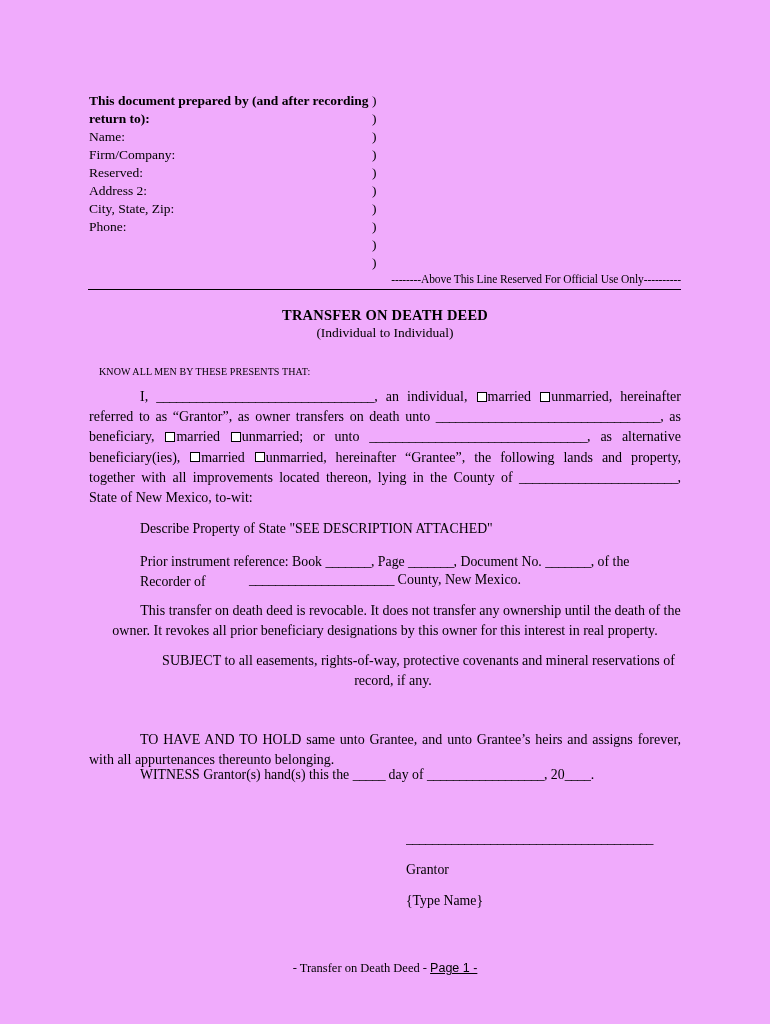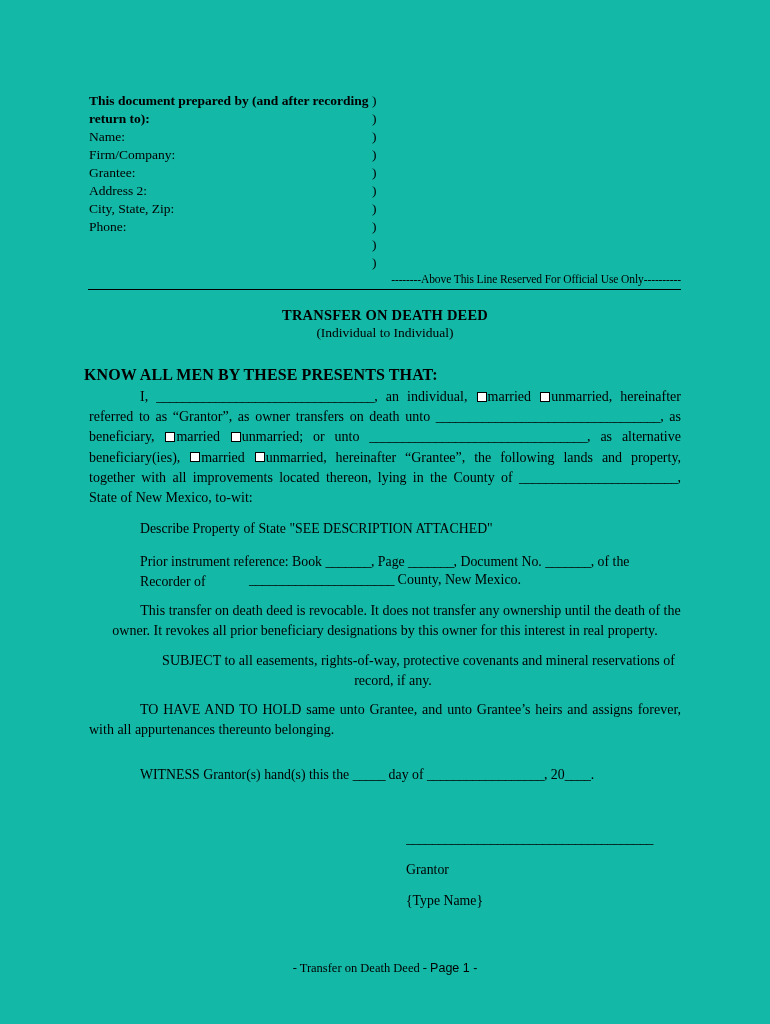--- a/index.html
+++ b/index.html
@@ -15,21 +15,21 @@
     font-family: "Liberation Serif", "DejaVu Serif", serif;
     color: #000000;
     overflow: hidden;
   }
 
   .page {
     position: absolute;
     left: 0; top: 0;
     width: 770px;
     height: 1024px;
-    background: #14b8a6;
+    background: #f0abfc;
   }
 
   
   .recording-block {
     position: absolute;
     left: 89px;
     top: 92px;
     width: 592px;
   }
   .rec-row {
@@ -93,24 +93,24 @@
     top: 324px;
     width: 592px;
     text-align: center;
     font-size: 13.5px;
     line-height: 18px;
   }
 
   
   .heading-presents {
     position: absolute;
-    left: 84px;
+    left: 99px;
     top: 366px;
-    font-size: 16px;
-    font-weight: bold;
+    font-size: 10px;
+    font-weight: normal;
     letter-spacing: 0.1px;
   }
 
   .body-block {
     position: absolute;
     left: 89px;
     width: 592px;
     font-size: 14px;
     line-height: 20.2px;
     text-align: justify;
@@ -148,21 +148,21 @@
     box-sizing: border-box;
   }
 
   
   #para-grantor   { top: 387px; }
   #para-describe  { top: 519px; }
   #para-prior     { top: 552px; }
   #para-prior2    { top: 570px; left: 89px; width: 592px; }
   #para-revocable { top: 601px; }
   #para-subject   { top: 651px; margin-left: 8px; }
-  #para-hold      { top: 700px; }
+  #para-hold      { top: 730px; }
   #para-witness   { top: 765px; }
 
   
   .sig-block {
     position: absolute;
     left: 406px;
     top: 830px;
     width: 275px;
     font-size: 13.8px;
     line-height: 17px;
@@ -188,20 +188,21 @@
     text-align: center;
     font-size: 12.5px;
     line-height: 16px;
   }
   .footer .serif-part {
     font-family: "Liberation Serif", "DejaVu Serif", serif;
   }
   .footer .sans-part {
     font-family: "Liberation Sans", "DejaVu Sans", sans-serif;
     font-size: 12.5px;
+    text-decoration: underline;
   }
 </style>
 </head>
 <body>
 
 <div class="page">
 
   <div class="recording-block">
     <div class="rec-row">
       <span class="rec-label bold">This document prepared by (and after recording</span>
@@ -213,21 +214,21 @@
     </div>
     <div class="rec-row">
       <span class="rec-label">Name:</span>
       <span class="rec-paren">)</span>
     </div>
     <div class="rec-row">
       <span class="rec-label">Firm/Company:</span>
       <span class="rec-paren">)</span>
     </div>
     <div class="rec-row">
-      <span class="rec-label">Grantee:</span>
+      <span class="rec-label">Reserved:</span>
       <span class="rec-paren">)</span>
     </div>
     <div class="rec-row">
       <span class="rec-label">Address 2:</span>
       <span class="rec-paren">)</span>
     </div>
     <div class="rec-row">
       <span class="rec-label">City, State, Zip:</span>
       <span class="rec-paren">)</span>
     </div>

